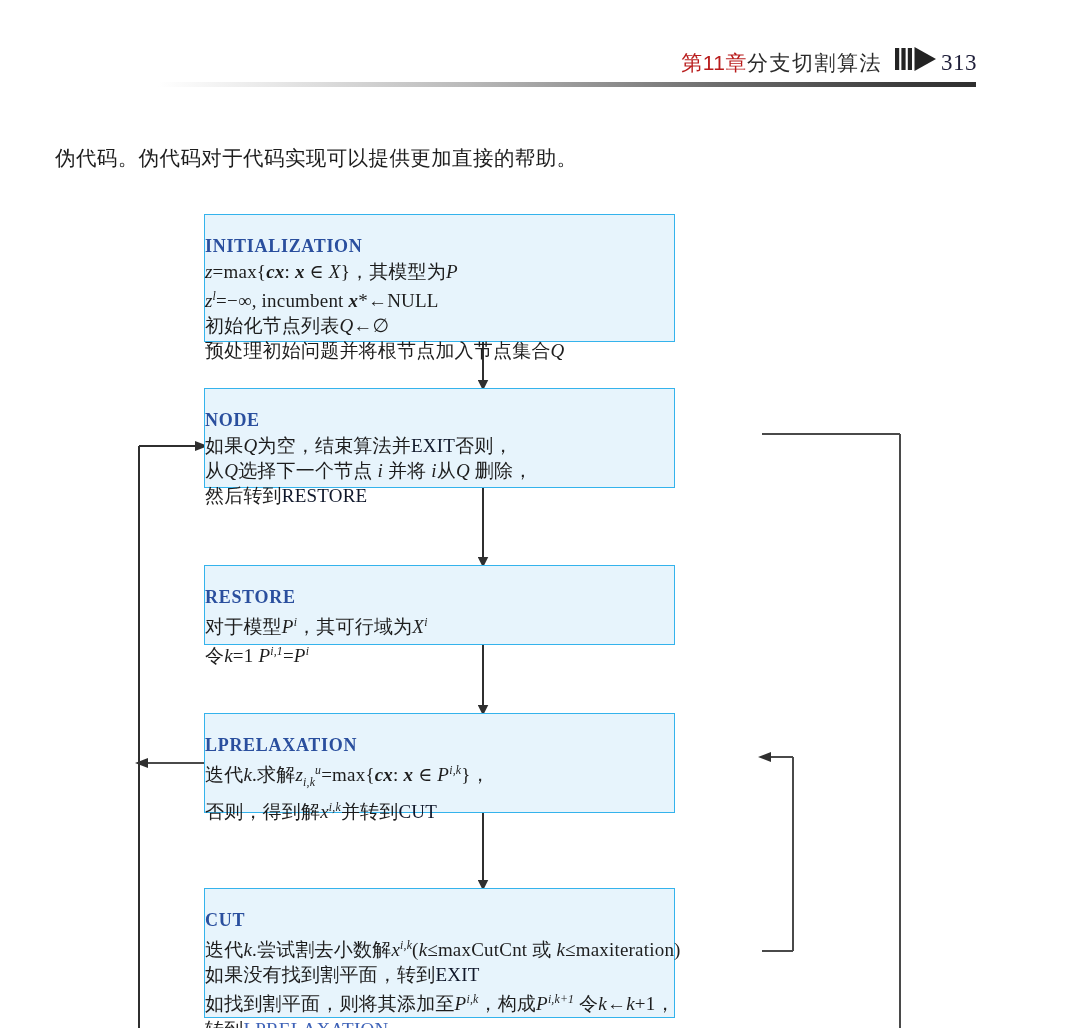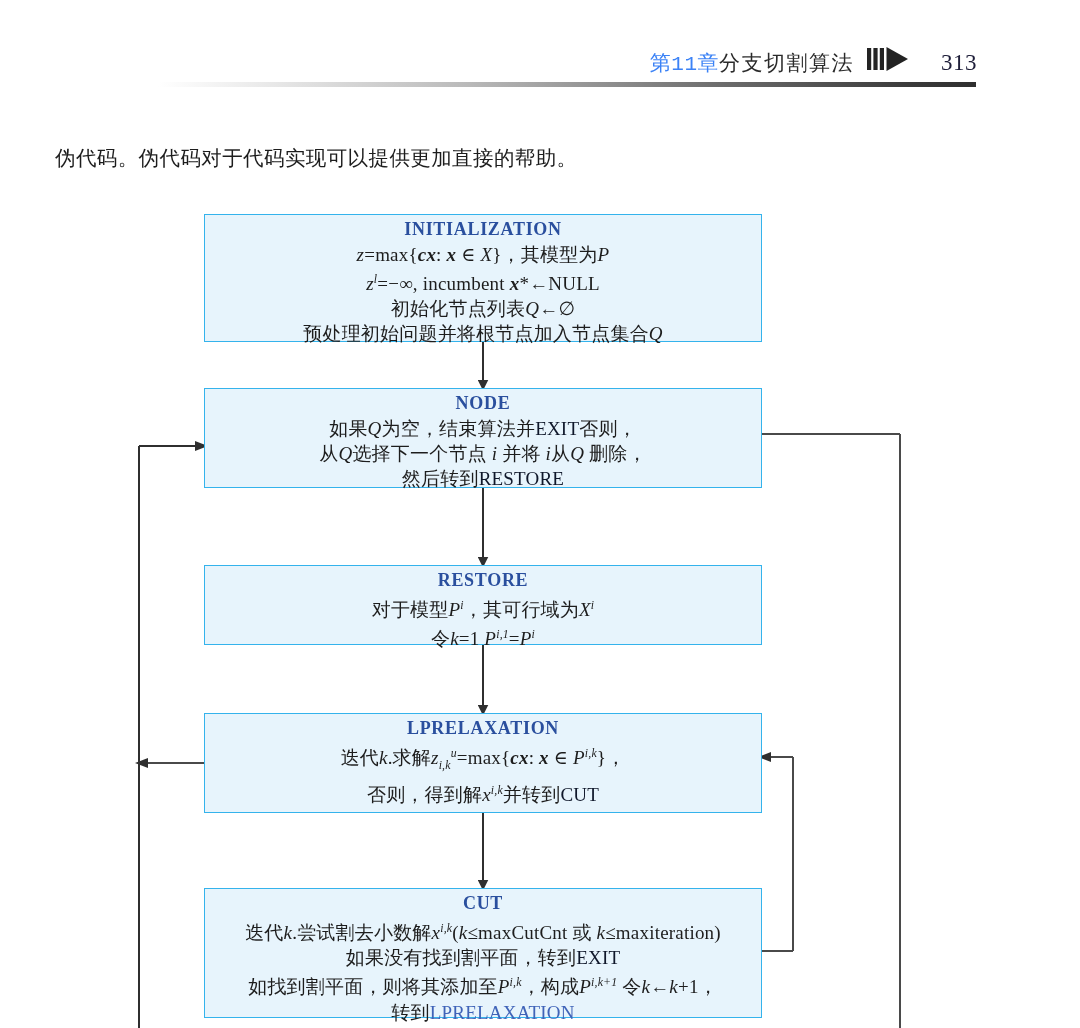--- a/index.html
+++ b/index.html
@@ -22,44 +22,44 @@
   }
   .header-line {
     position: absolute;
     right: 103px; top: 44px;
     display: flex;
     align-items: baseline;
     gap: 0px;
     white-space: nowrap;
   }
   .hdr-chapter {
-    font-family: Liberation Mono, monospace;
+    font-family: Liberation Sans, sans-serif;
     font-size: 21px;
-    color: #3b82f6;
+    color: #b91c1c;
     letter-spacing: 0.5px;
     margin-left: 30px;
   }
   .hdr-title {
     font-family: "Liberation Sans", "DejaVu Sans", sans-serif;
     font-size: 21px;
     color: #2b2b2b;
     letter-spacing: 1.5px;
   }
   .hdr-marker {
     display: inline-flex;
     align-items: center;
     margin-left: 13px;
     position: relative;
     top: 2px;
   }
   .hdr-pageno {
     font-family: "Liberation Serif", "DejaVu Serif", serif;
     font-size: 23px;
     color: #1f1f3a;
-    margin-left: 28px;
+    margin-left: 0;
     letter-spacing: 0.5px;
   }
   .header-rule {
     position: absolute;
     left: 158px; top: 82px;
     width: 818px; height: 5px;
     background: linear-gradient(to right, #ffffff 0%, #e8e8e8 14%, #b9b9b9 38%, #6e6e6e 68%, #3a3a3a 92%, #2e2e2e 100%);
   }
 
   
@@ -81,25 +81,24 @@
     width: 1080px; height: 1028px;
   }
   #flow-svg {
     position: absolute;
     left: 0; top: 0;
     width: 1080px; height: 1028px;
   }
   .flow-box {
     position: absolute;
     left: 204px;
-    width: 558px;
+    width: 471px;
     background: #e7f4fc;
     border: 1.6px solid #34b3ec;
-    text-align: center;
-    padding-top: 2px;
+    padding-top: 19px;
     font-family: "Liberation Serif", "DejaVu Serif", serif;
   }
   .flow-title {
     font-family: "Liberation Serif", "DejaVu Serif", serif;
     font-weight: bold;
     font-size: 18px;
     color: #2a4f9e;
     letter-spacing: 0.7px;
     line-height: 25px;
   }

